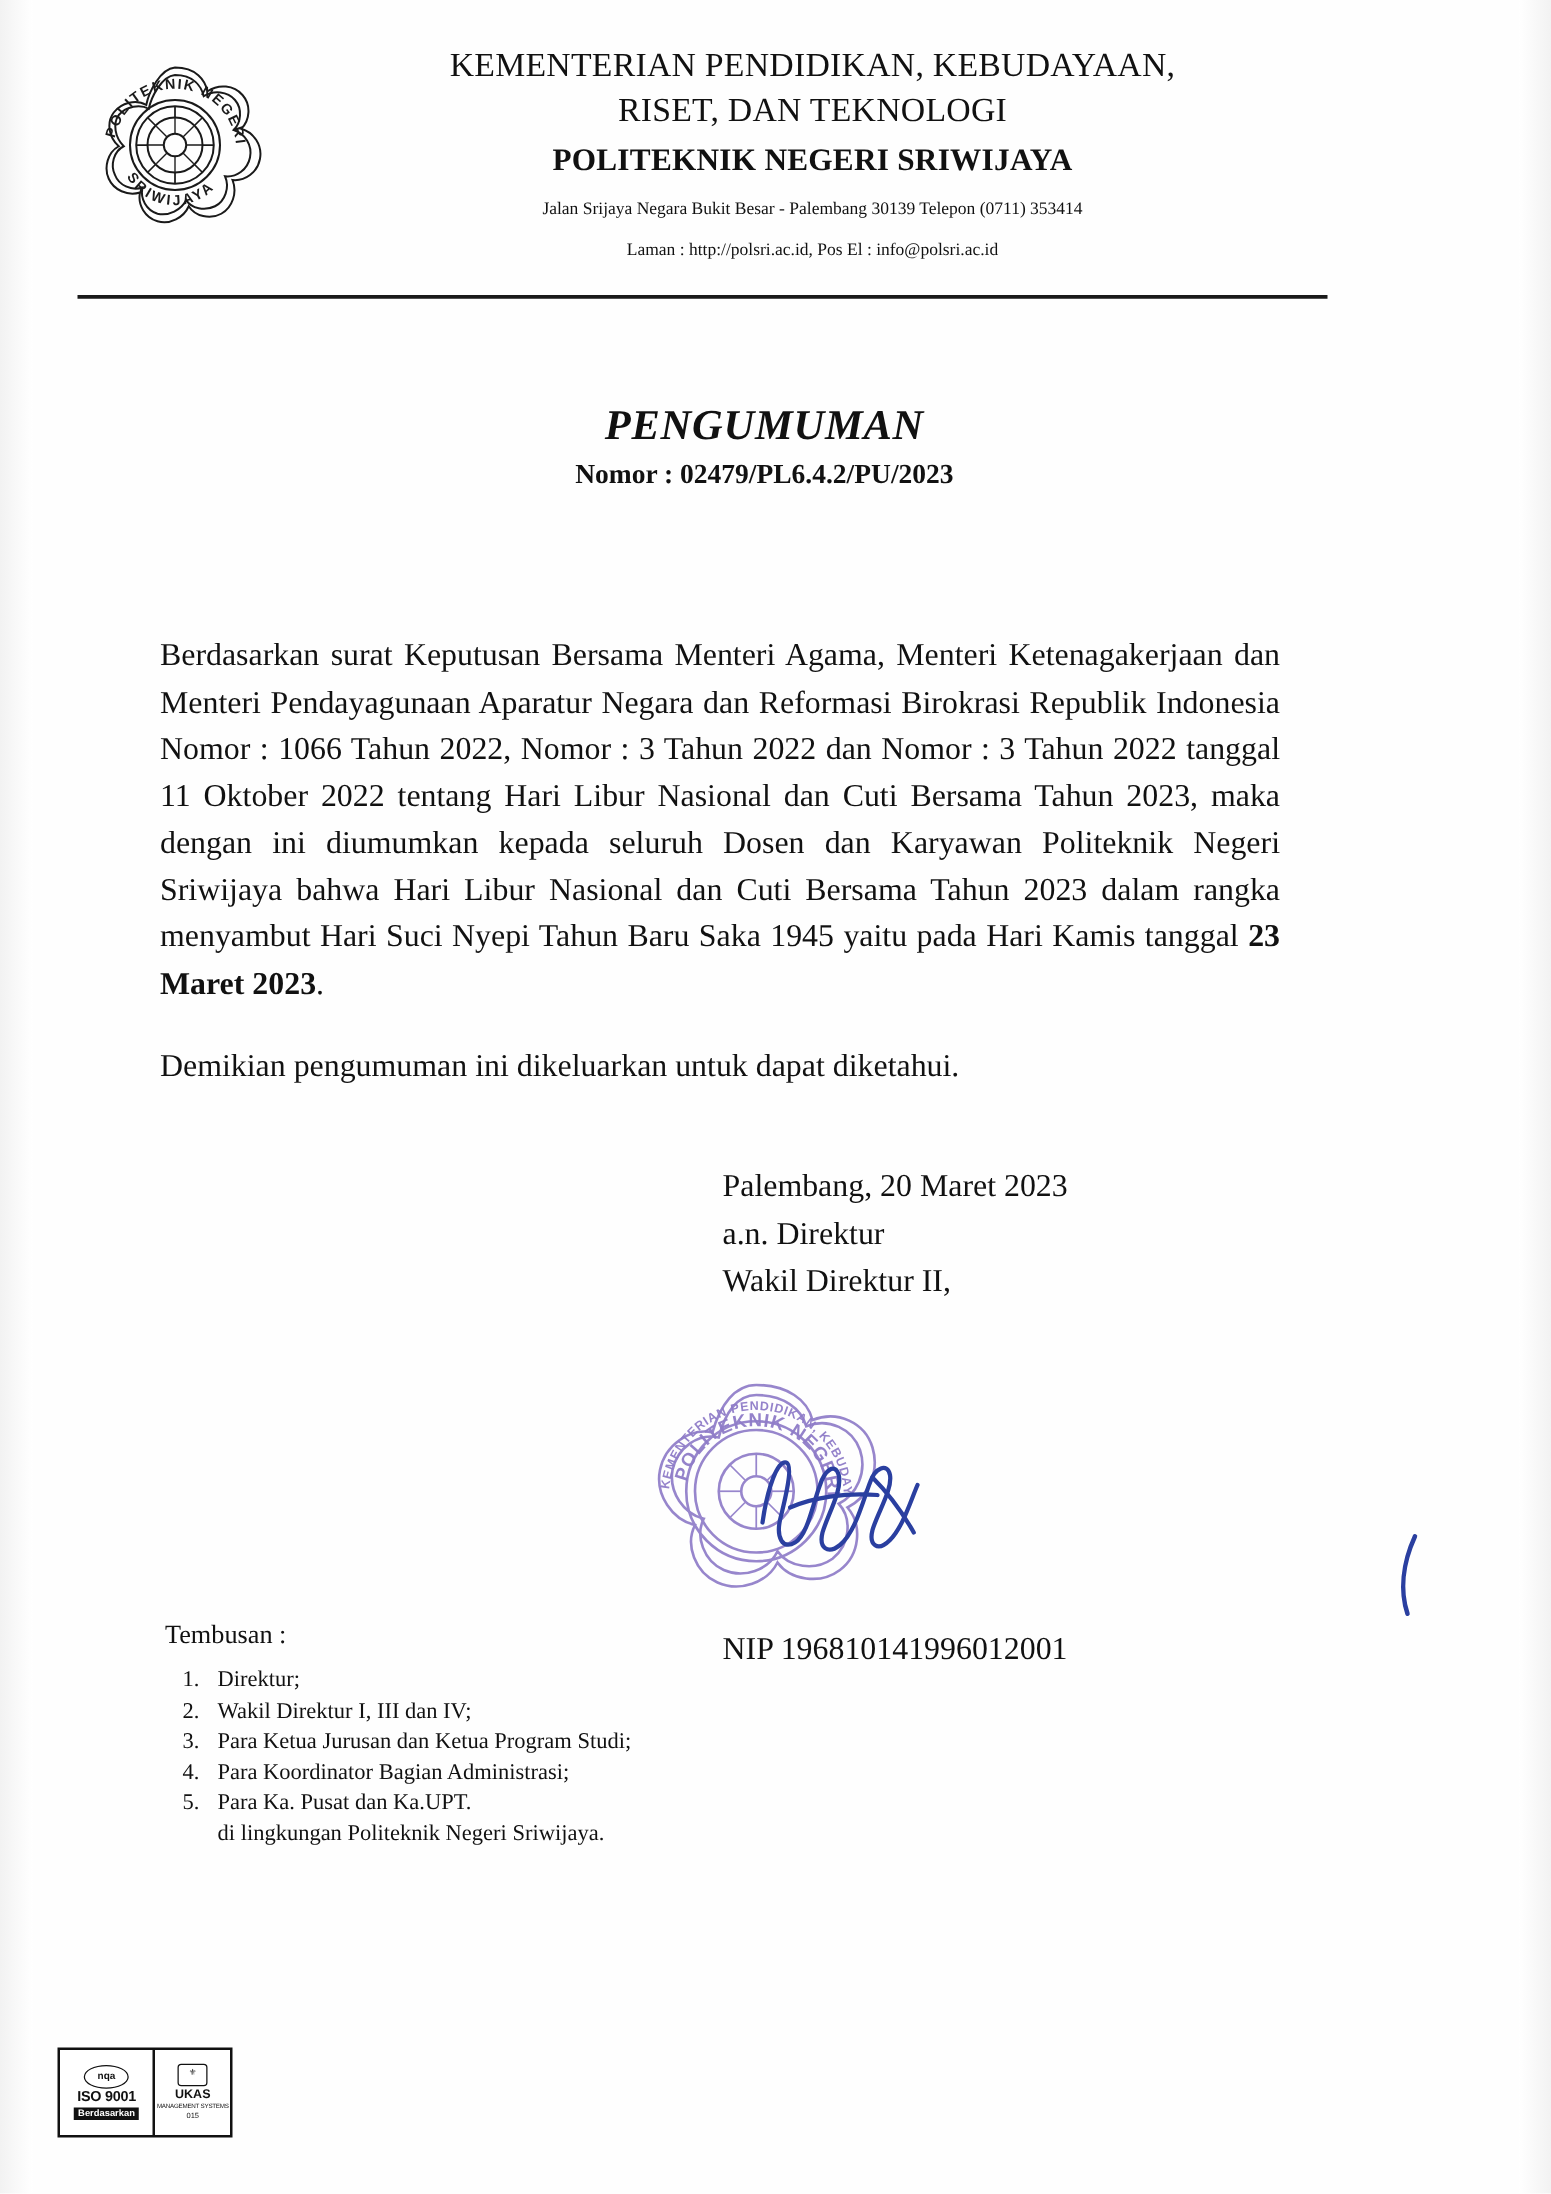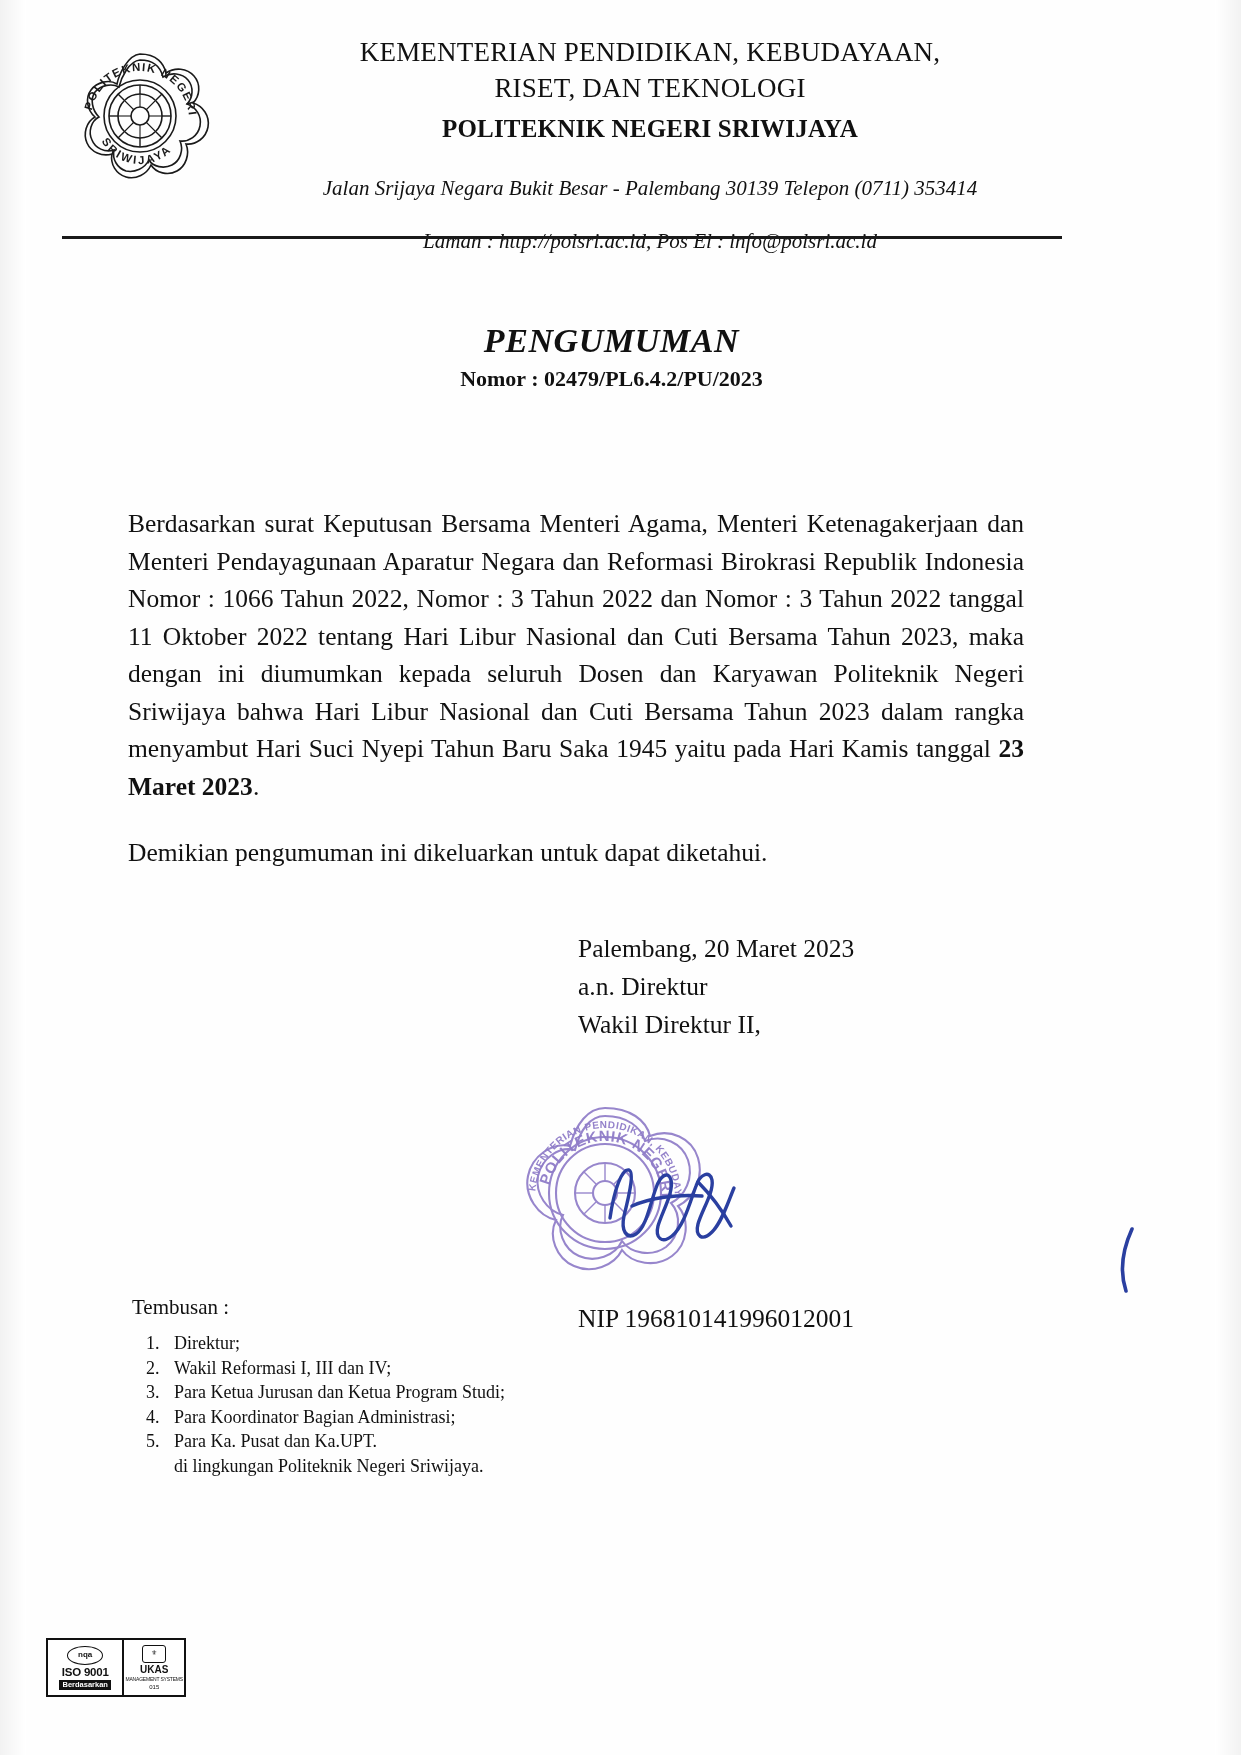--- a/index.html
+++ b/index.html
@@ -63,24 +63,23 @@
     white-space: pre-line;
   }
   .head-line2 {
     font-size: 25px;
     font-weight: bold;
     line-height: 38px;
     margin-top: 4px;
     letter-spacing: 0.2px;
   }
   .head-addr {
-    font-size: 21px;
+    font-size: 14px;
     line-height: 26px;
-    margin-top: 27px;
-    font-style: italic;
+    margin-top: 7px;
   }
 
   .head-rule {
     position: absolute;
     left: 62px;
     top: 236px;
     width: 1000px;
     height: 0;
     border-top: 3px solid #1a1a1a;
   }
@@ -218,21 +217,21 @@
     line-height: 24.5px;
     padding-left: 42px;
   }
 
   
   .iso-footer {
     position: absolute;
     left: 46px;
     top: 1638px;
     width: 140px;
-    height: 59px;
+    height: 72px;
     border: 2px solid #111;
     display: flex;
     box-sizing: border-box;
     background: #fff;
   }
   .iso-left {
     flex: 1.25;
     border-right: 2px solid #111;
     display: flex;
     flex-direction: column;
@@ -445,21 +444,21 @@
 
   <div class="tembusan">
     <div class="tembusan-title">Tembusan :</div>
     <ul class="tembusan-list">
       <li>
         <span class="t-num">1.</span>
         <span class="t-text">Direktur;</span>
       </li>
       <li>
         <span class="t-num">2.</span>
-        <span class="t-text">Wakil Reformasi I, III dan IV;</span>
+        <span class="t-text">Wakil Direktur I, III dan IV;</span>
       </li>
       <li>
         <span class="t-num">3.</span>
         <span class="t-text">Para Ketua Jurusan dan Ketua Program Studi;</span>
       </li>
       <li>
         <span class="t-num">4.</span>
         <span class="t-text">Para Koordinator Bagian Administrasi;</span>
       </li>
       <li>

